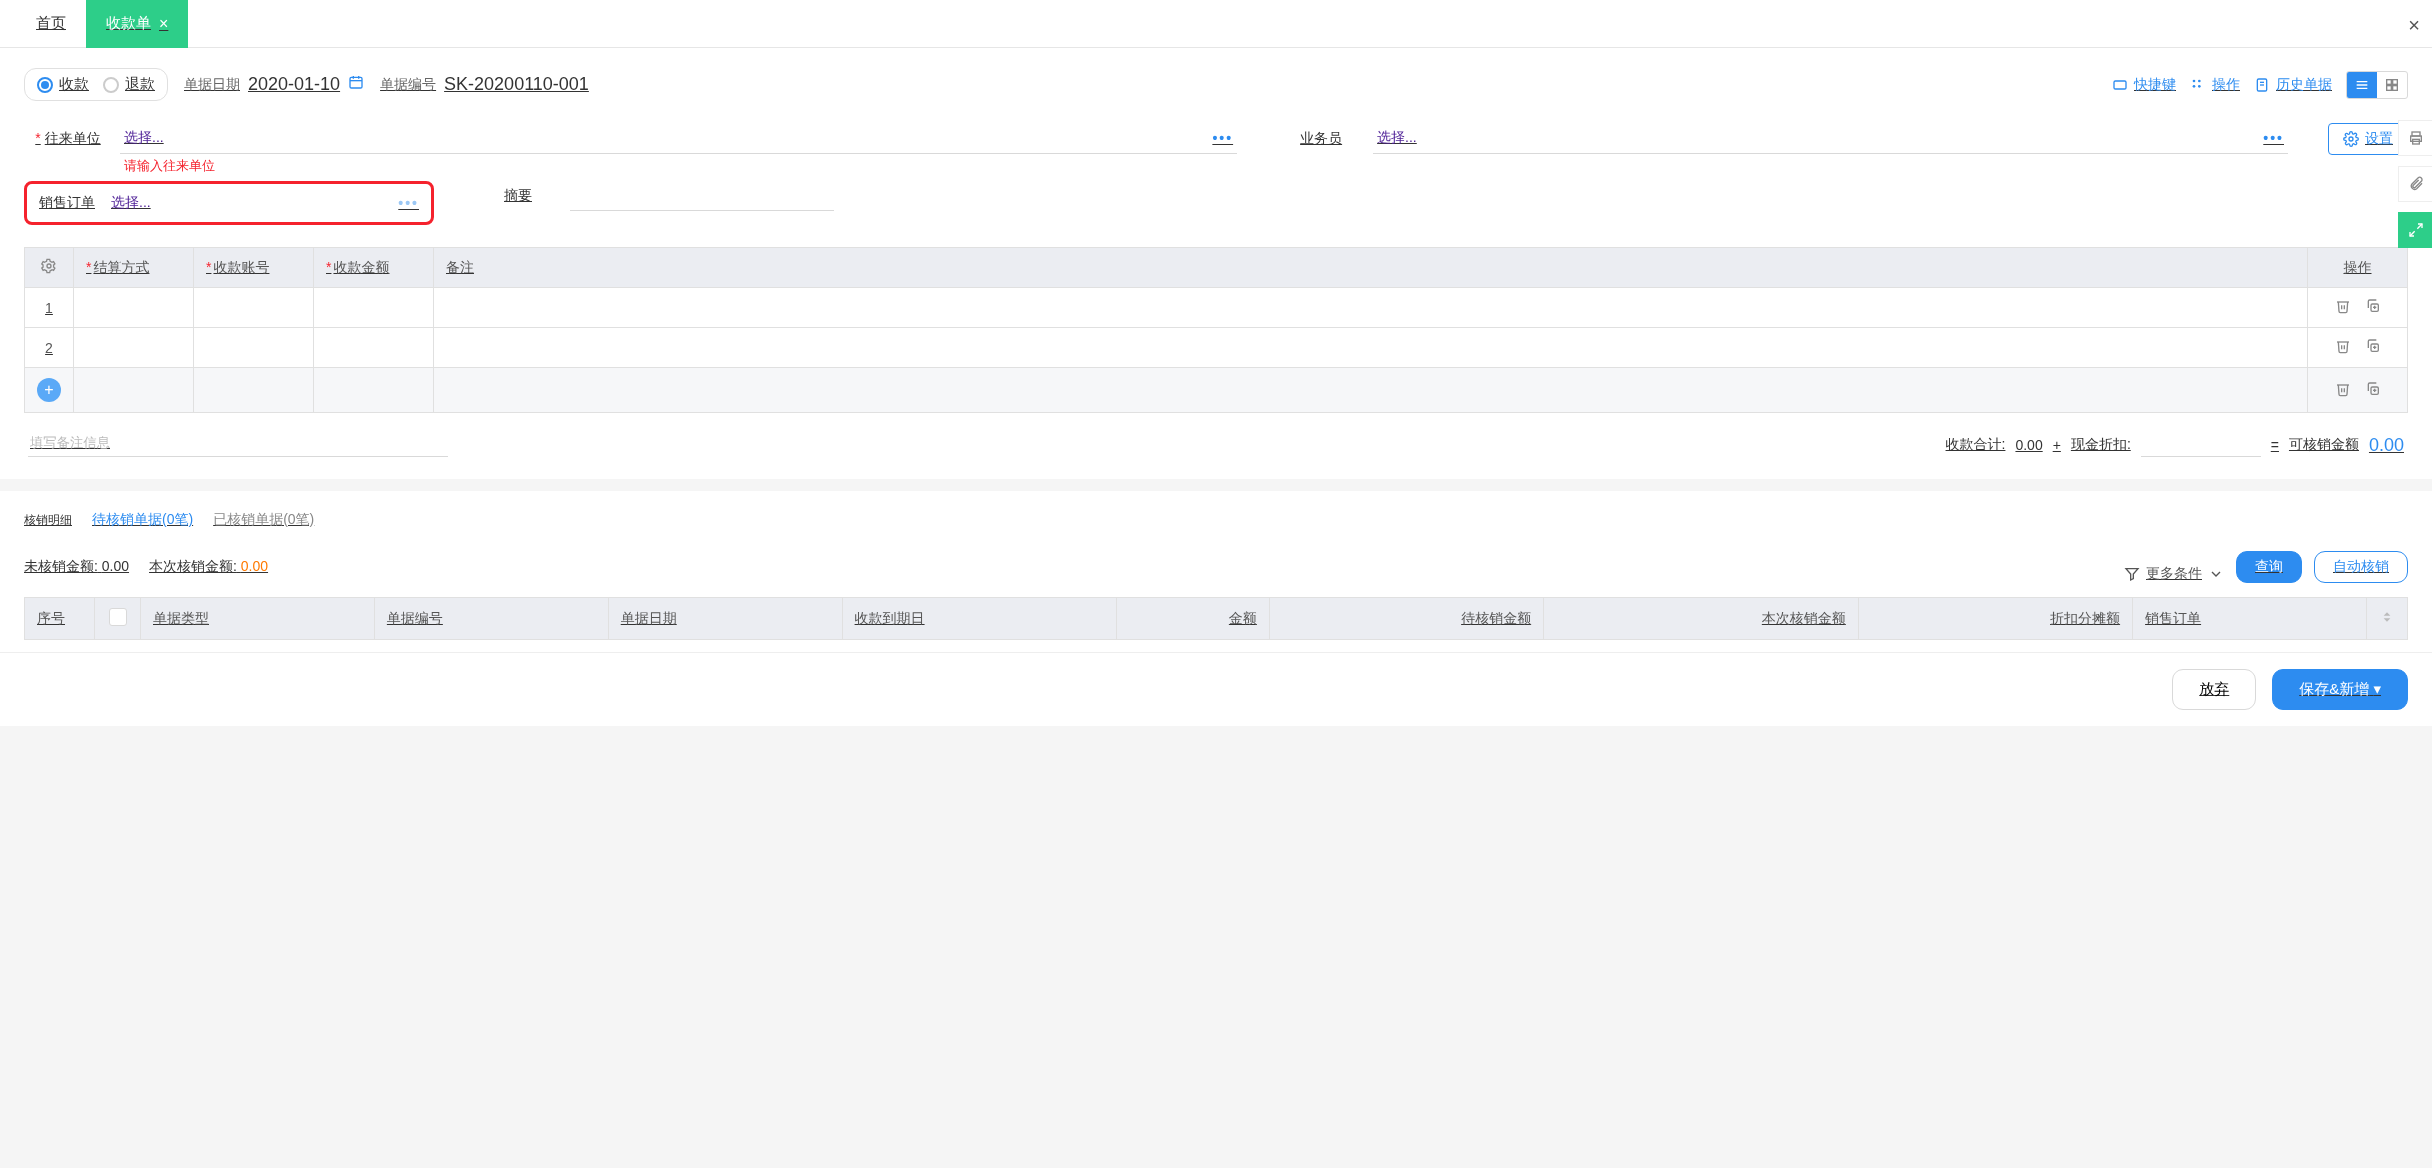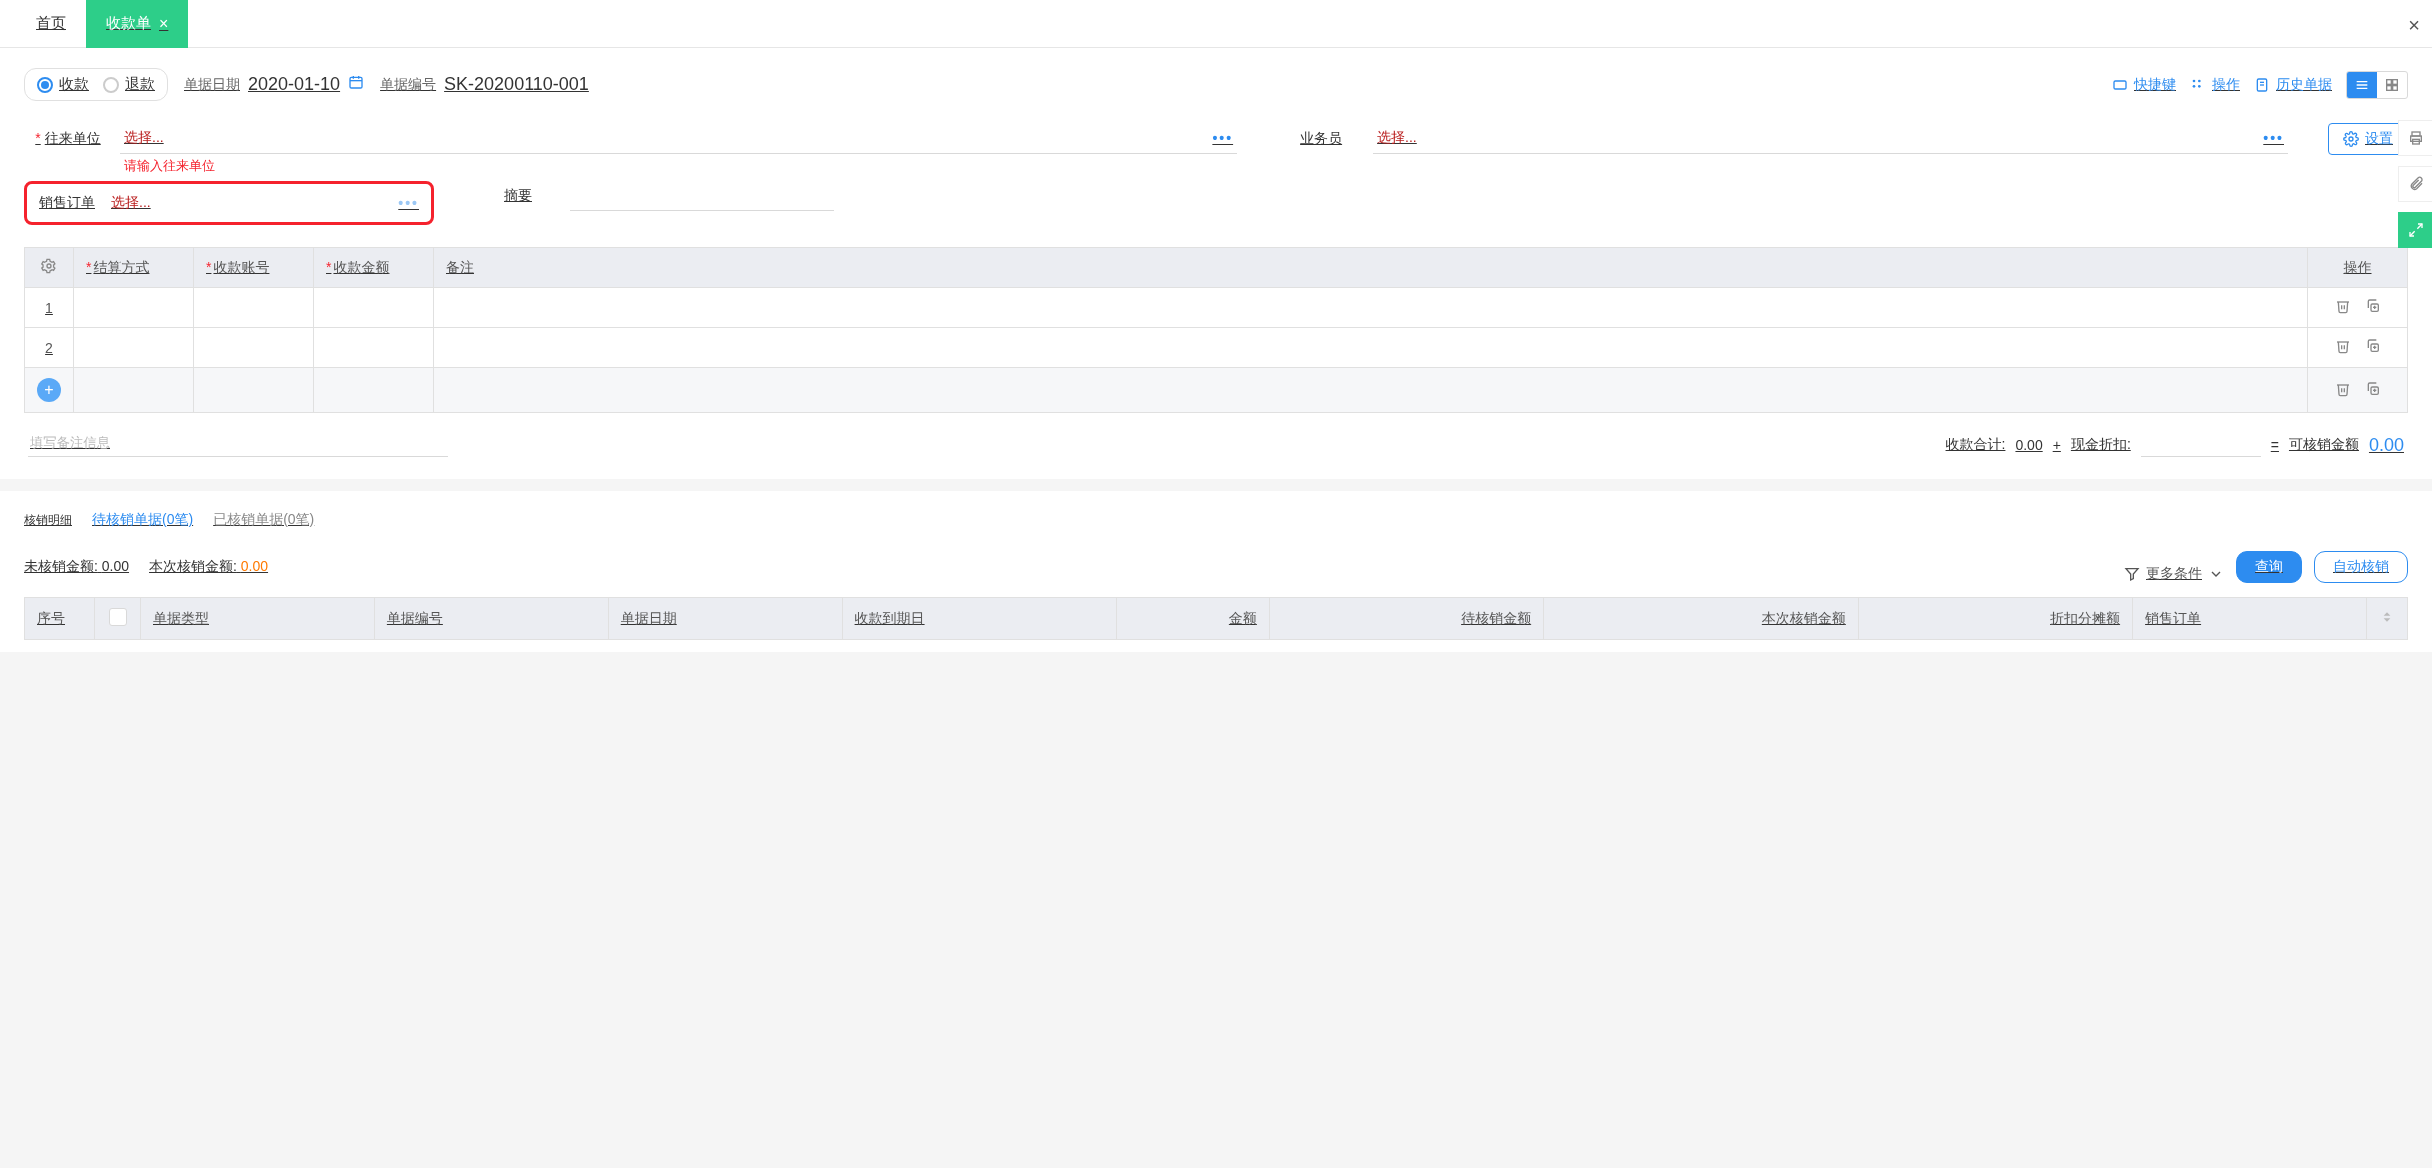--- a/index.html
+++ b/index.html
@@ -34,21 +34,21 @@
 .view-toggle { display: flex; border: 1px solid #d9d9d9; border-radius: 3px; overflow: hidden; }
 .view-toggle .opt { width: 30px; height: 26px; display: flex; align-items: center; justify-content: center; cursor: pointer; color: #888; }
 .view-toggle .opt.active { background: #2d8cf0; color: #fff; }
 
 
 .form-row { display: flex; gap: 40px; padding: 8px 0; align-items: flex-start; }
 .form-item { display: flex; align-items: center; flex: 1; position: relative; }
 .form-item .flabel { width: 96px; text-align: center; padding-right: 8px; color: #333; font-size: 14px; }
 .form-item .req { color: #f5222d; margin-right: 4px; }
 .form-item .finput { flex: 1; border-bottom: 1px solid #d9d9d9; padding: 6px 4px; display: flex; align-items: center; justify-content: space-between; min-height: 30px; }
-.form-item .finput .placeholder { color: #b91c1c; }
+.form-item .finput .placeholder { color: #4c1d95; }
 .form-item .finput .valuetxt { color: #333; }
 .finput .more-dots { color: #2d8cf0; cursor: pointer; letter-spacing: 2px; font-weight: bold; }
 .finput .chevron { color: #2d8cf0; font-size: 14px; }
 .error-msg { color: #f5222d; font-size: 13px; position: absolute; left: 100px; top: 34px; }
 .btn-settings { border: 1px solid #2d8cf0; color: #2d8cf0; background: #fff; border-radius: 4px; padding: 6px 14px; cursor: pointer; display: flex; align-items: center; gap: 6px; font-size: 14px; }
 .highlighted-red { border: 3px solid #f5222d; border-radius: 8px; padding: 4px 8px; }
 
 
 .ptable { width: 100%; border-collapse: collapse; margin-top: 14px; }
 .ptable th, .ptable td { border: 1px solid #e0e0e0; padding: 10px 12px; text-align: left; font-size: 14px; font-weight: normal; }
@@ -384,20 +384,27 @@
             <svg class="icon" viewBox="0 0 24 24" fill="#bbb">
                 <polygon points="12 5 7 10 17 10"></polygon>
                 <polygon points="12 19 7 14 17 14"></polygon>
               </svg>
           </th>
         </tr>
       </thead>
     </table>
   </div>
 
+  <div class="footer">
+    <button class="btn large">放弃</button>
+    <button class="btn primary large">
+      <span>保存&amp;新增</span>
+      <span> ▾</span>
+    </button>
+  </div>
 
   <div class="side-rail">
     <div class="ritem">
         <svg class="icon" viewBox="0 0 24 24" fill="none" stroke="currentColor" stroke-width="2">
           <rect x="6" y="3" width="12" height="6"></rect>
           <rect x="4" y="9" width="16" height="8"></rect>
           <rect x="7" y="14" width="10" height="7"></rect>
         </svg>
       </div>
     <div class="ritem">

